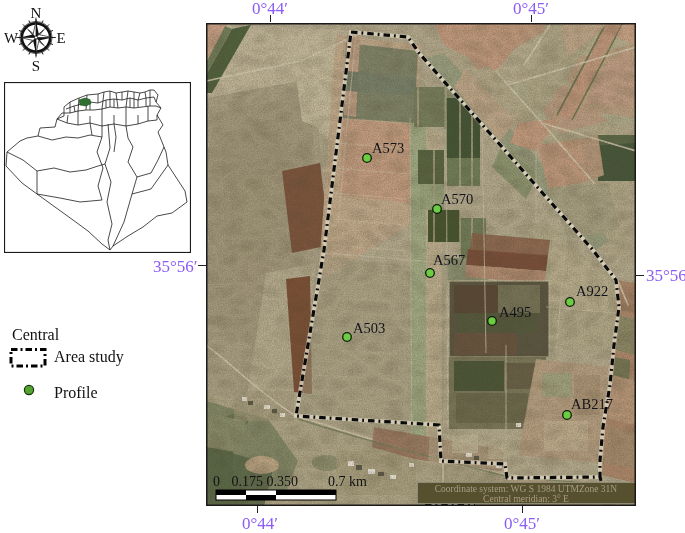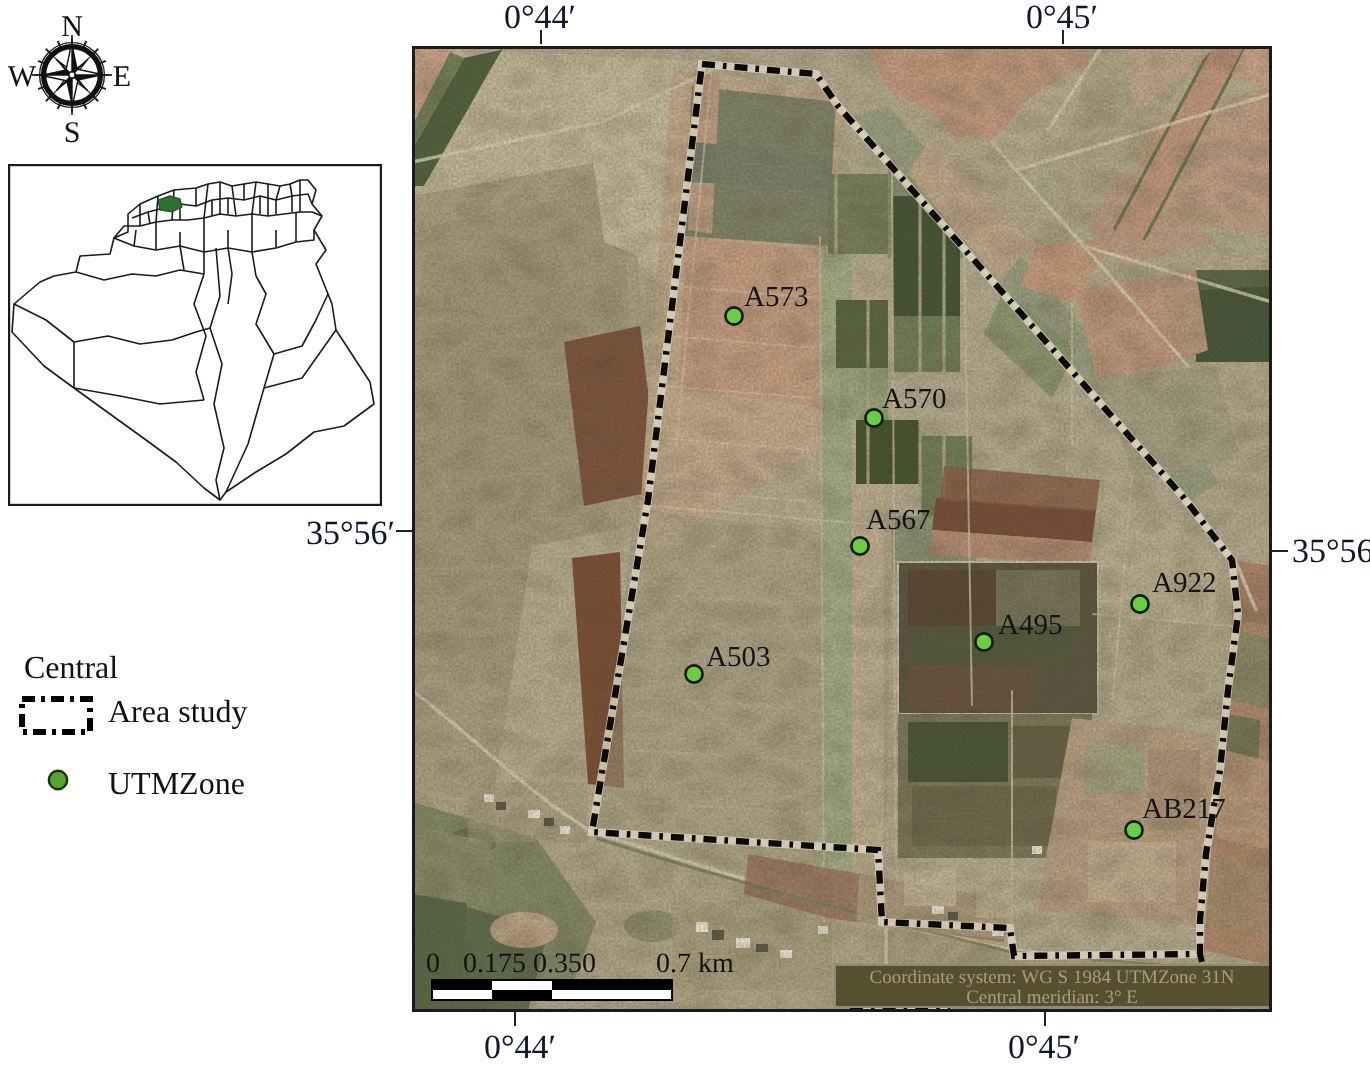--- a/index.html
+++ b/index.html
@@ -1,18 +1,18 @@
 <!DOCTYPE html>
 <html><head>
 <meta charset="utf-8">
 <style>
 html,body{margin:0;padding:0;background:#ffffff;}
 #fig{position:relative;width:685px;height:533px;font-family:"Liberation Serif",serif;overflow:hidden;}
 .abs{position:absolute;}
-.coord{font-size:17px;color:#0f172a;white-space:nowrap;}
+.coord{font-size:17px;color:#8b5cf6;white-space:nowrap;}
 </style>
 </head>
 <body>
 <div id="fig">
 
 <svg class="abs" style="left:4px;top:2px;" width="66" height="70" viewBox="0 0 66 70">
   <g transform="translate(32,35.5)">
     <g stroke="#3a3a3a" stroke-width="0.9">
       <line x1="0" y1="-20" x2="0" y2="20"></line>
           <line x1="-20" y1="0" x2="20" y2="0"></line>
@@ -101,21 +101,21 @@
 <svg class="abs" style="left:9px;top:347px;" width="38" height="21" viewBox="0 0 38 21">
   <rect x="2" y="2.5" width="34" height="16.5" fill="#fff" stroke="#000" stroke-width="3" stroke-dasharray="6.5 3 2 3"></rect>
 </svg>
 
 <div class="abs" style="left:54px;top:348px;font-size:16px;color:#111;">Area study</div>
 
 <svg class="abs" style="left:22px;top:383px;" width="14" height="14" viewBox="0 0 14 14">
   <circle cx="7" cy="7" r="4.6" fill="#56a430" stroke="#14350c" stroke-width="1.2"></circle>
 </svg>
 
-<div class="abs" style="left:54px;top:384px;font-size:16px;color:#111;">UTMZone</div>
+<div class="abs" style="left:54px;top:384px;font-size:16px;color:#111;">Profile</div>
 
 <div class="abs coord" style="left:153px;top:257px;">35°56′</div>
 
 <div class="abs" style="left:198px;top:265px;width:8px;height:1.4px;background:#222;"></div>
 
 <div class="abs coord" style="left:646px;top:266px;">35°56′</div>
 
 <div class="abs" style="left:636px;top:275px;width:8px;height:1.4px;background:#222;"></div>
 
 <div class="abs coord" style="left:252px;top:-1px;">0°44′</div>

